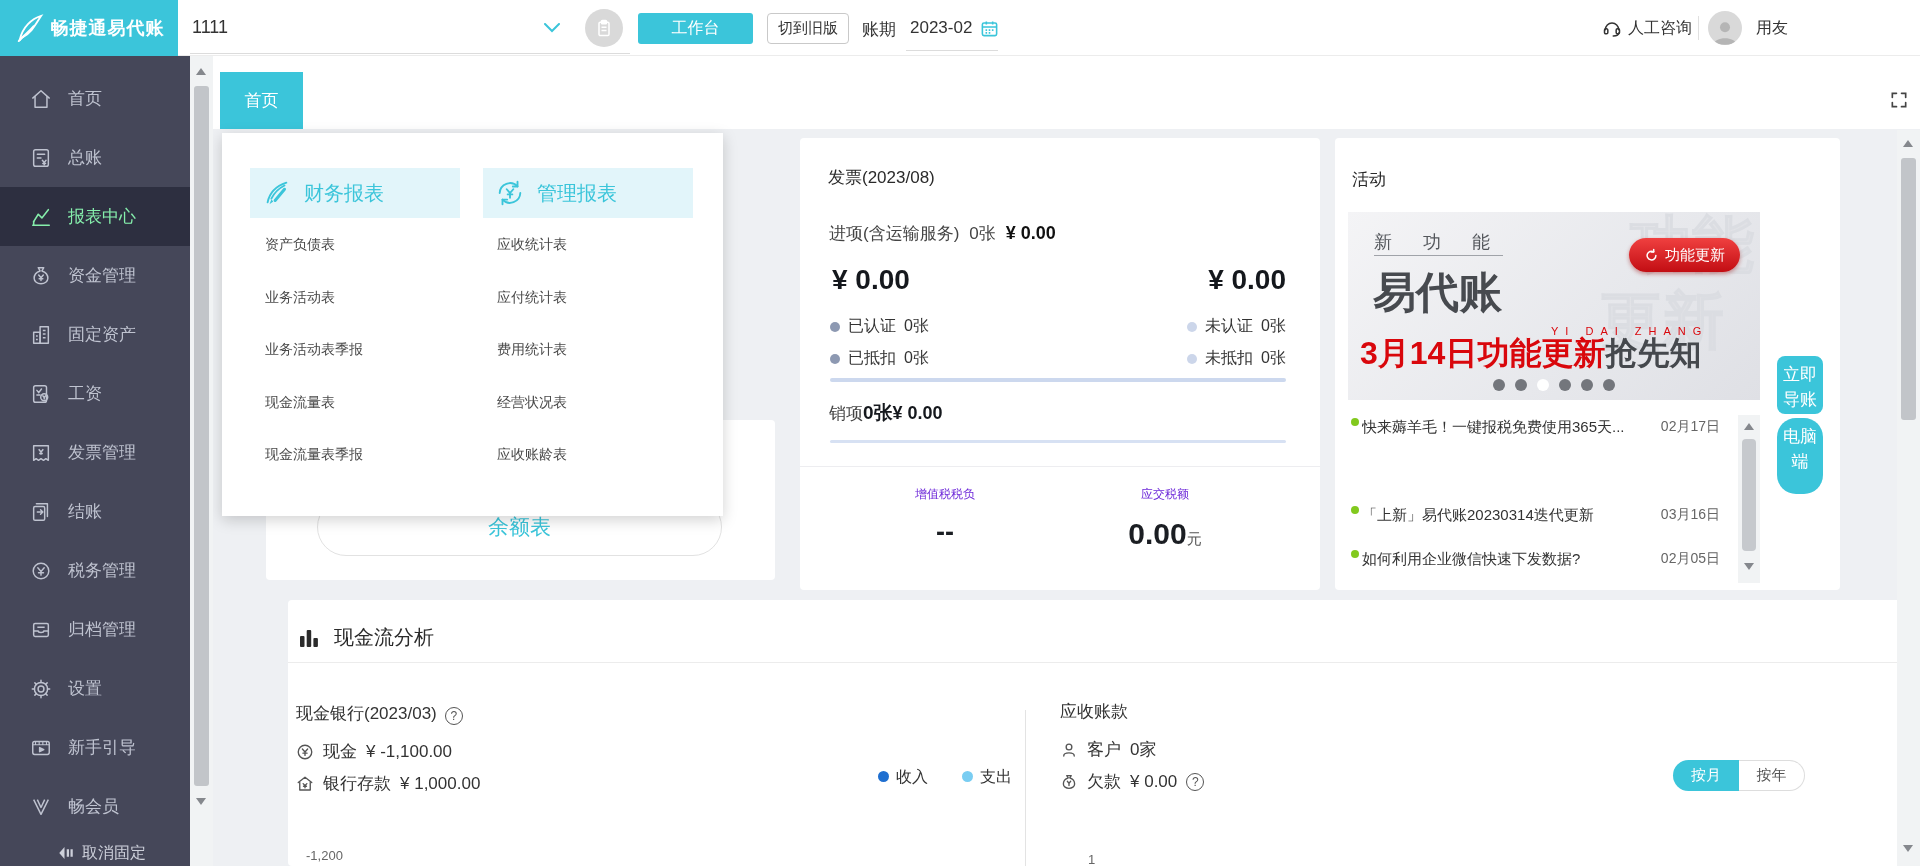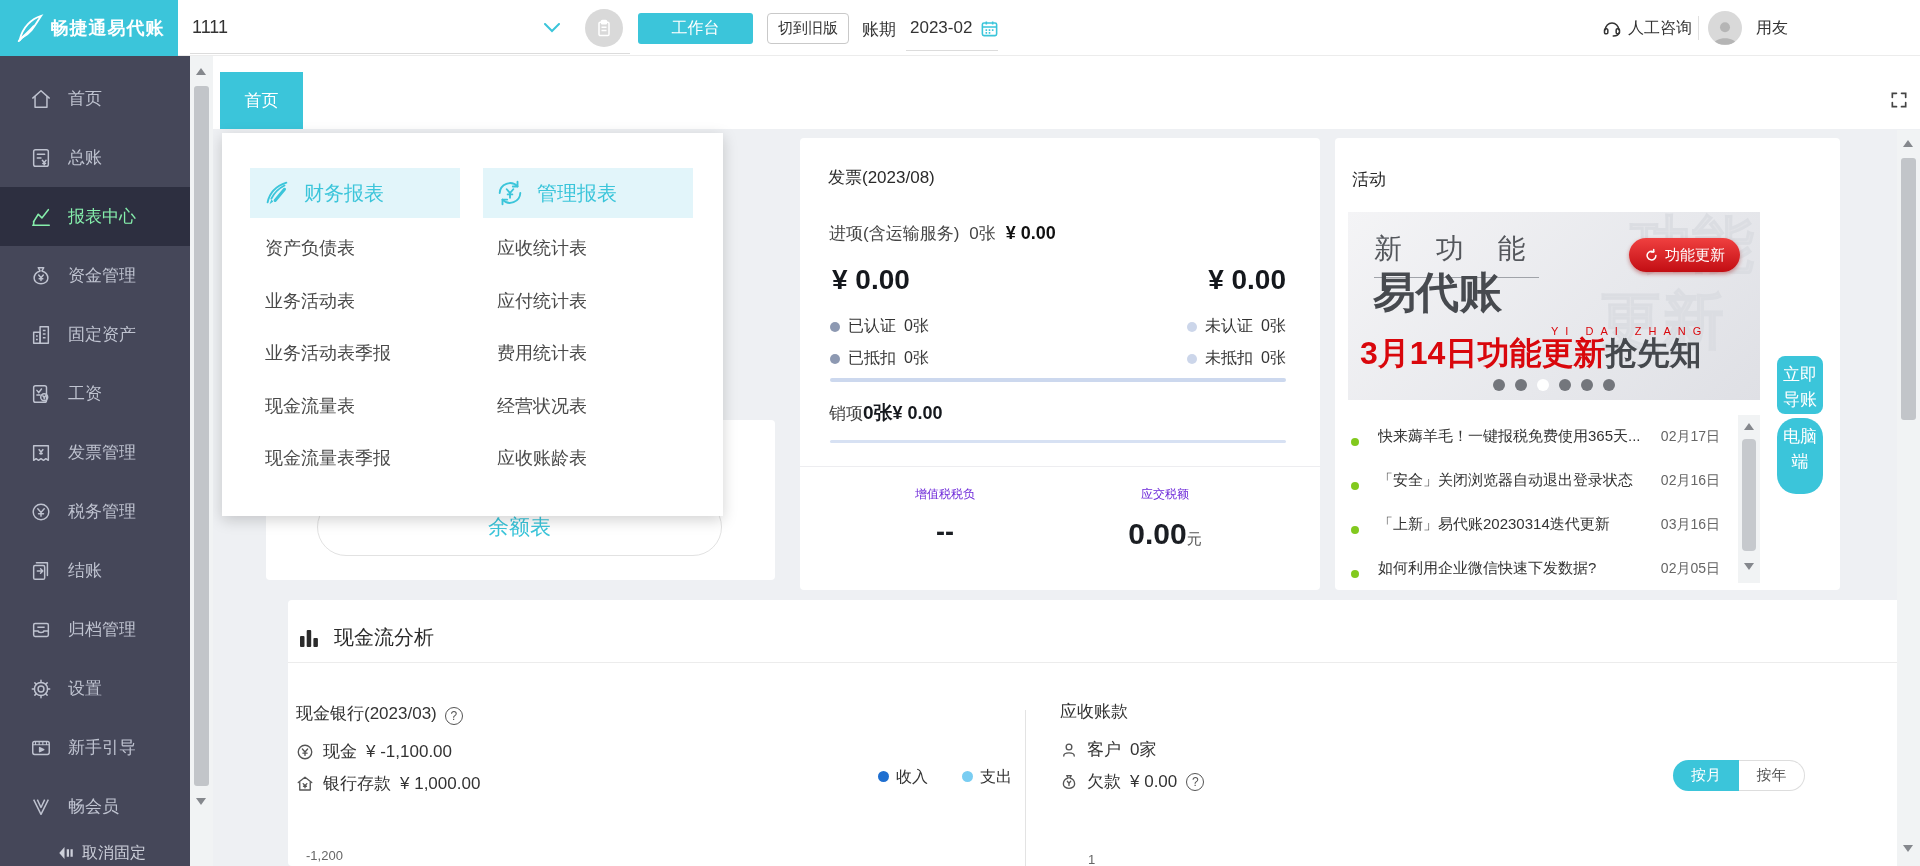--- a/index.html
+++ b/index.html
@@ -46,21 +46,21 @@
 
 .card{position:absolute;background:#fff;border-radius:4px;z-index:1;}
 .balance-card{left:266px;top:420px;width:509px;height:160px;}
 .balance-btn{position:absolute;left:51px;top:78px;width:405px;height:58px;border:1px solid #e2e2e2;border-radius:29px;background:#fff;color:#3bc5da;font-size:21px;cursor:pointer;}
 
 
 .menu-panel{position:absolute;left:222px;top:133px;width:501px;height:383px;background:#fff;z-index:10;box-shadow:0 4px 14px rgba(0,0,0,.18);}
 .mp-head{position:absolute;top:35px;width:210px;height:50px;background:#e2f5fa;display:flex;align-items:center;gap:12px;padding-left:12px;color:#3bc5da;font-size:20px;cursor:pointer;}
 .mp-head.fin{left:28px;}
 .mp-head.man{left:261px;}
-.mp-item{position:absolute;font-size:18px;color:#4a4a4a;cursor:pointer;white-space:nowrap;}
+.mp-item{position:absolute;font-size:14px;color:#4a4a4a;cursor:pointer;white-space:nowrap;}
 
 
 .invoice-card{left:800px;top:138px;width:520px;height:452px;}
 .inv-title{position:absolute;left:28px;top:28px;font-size:17px;color:#2a2a2a;}
 .inv-input{position:absolute;left:29px;top:84px;font-size:17px;color:#444;display:flex;align-items:baseline;gap:10px;}
 .inv-input .amt{font-weight:bold;color:#111;font-size:18px;}
 .big-amt{position:absolute;top:126px;font-size:28px;font-weight:bold;color:#15181d;}
 .inv-row{position:absolute;font-size:16px;color:#333;display:flex;align-items:center;gap:8px;}
 .dot10{width:10px;height:10px;border-radius:50%;flex:none;}
 .inv-bar1{position:absolute;left:30px;right:34px;top:240px;height:4px;border-radius:2px;background:#ccd8ee;}
@@ -72,31 +72,31 @@
 .tax-col{position:absolute;top:348px;width:220px;text-align:center;}
 .tax-col .lb{font-size:12px;color:#6d28d9;}
 .tax-col .val{margin-top:14px;font-size:27px;font-weight:bold;color:#1b1e23;}
 .tax-col .val .unit{font-size:15px;font-weight:normal;color:#555;}
 
 
 .activity-card{left:1335px;top:138px;width:505px;height:452px;}
 .act-title{position:absolute;left:17px;top:30px;font-size:17px;color:#2a2a2a;}
 .banner{position:absolute;left:13px;top:74px;width:412px;height:188px;background:linear-gradient(135deg,#f4f4f6 0%,#e7e8ec 60%,#dfe0e5 100%);overflow:hidden;cursor:pointer;}
 .wm{position:absolute;font-weight:bold;font-size:62px;color:rgba(0,0,0,0.02);-webkit-text-stroke:1px #dbdde2;line-height:1;}
-.bn-l1{position:absolute;left:26px;top:18px;font-size:28px;color:#54575c;letter-spacing:13px;padding-bottom:9px;border-bottom:1px solid #a0a3a9;}
+.bn-l1{position:absolute;left:26px;top:18px;font-size:18px;color:#54575c;letter-spacing:13px;padding-bottom:1px;border-bottom:1px solid #a0a3a9;}
 .bn-badge{position:absolute;right:20px;top:26px;height:34px;padding:0 15px;border-radius:18px;background:linear-gradient(180deg,#f04040,#c20d13);color:#fff;font-size:15px;display:flex;align-items:center;gap:6px;box-shadow:0 2px 4px rgba(150,0,0,.4);cursor:pointer;}
 .bn-l2{position:absolute;left:25px;top:52px;font-size:43px;font-weight:900;color:#474a4f;}
 .bn-sub{position:absolute;left:203px;top:113px;font-size:11px;color:#d9070c;letter-spacing:7px;}
 .bn-l3{position:absolute;left:12px;bottom:24px;white-space:nowrap;font-weight:900;font-size:32px;}
 .bn-l3 .red{color:#d9070c;}
 .bn-l3 .dark{color:#45484d;font-weight:700;}
 .bn-dots{position:absolute;left:50%;transform:translateX(-50%);bottom:9px;display:flex;gap:10px;}
 .bn-dots span{width:12px;height:12px;border-radius:50%;background:#73767c;cursor:pointer;}
 .bn-dots span.on{background:#fff;}
-.news-row{position:absolute;left:16px;width:369px;height:28px;display:flex;align-items:flex-end;gap:19px;cursor:pointer;}
+.news-row{position:absolute;left:16px;width:369px;height:28px;display:flex;align-items:flex-start;gap:3px;cursor:pointer;}
 .news-row .bullet{width:8px;height:8px;border-radius:50%;background:#82c91e;flex:none;}
 .news-row .txt{font-size:15px;color:#333;white-space:nowrap;overflow:hidden;text-overflow:ellipsis;flex:1;}
 .news-row .date{font-size:14px;color:#666;flex:none;}
 .list-scroll{position:absolute;left:403px;top:277px;width:22px;height:168px;background:#f1f3f4;}
 .list-scroll .tri-up{position:absolute;left:6px;top:8px;}
 .list-scroll .thumb{position:absolute;left:4px;top:24px;width:14px;height:112px;background:#c6c9cd;border-radius:4px;}
 .list-scroll .tri-down{position:absolute;left:6px;top:148px;}
 
 
 .float-btn{position:absolute;width:46px;background:#3bc5da;color:#fff;font-size:17px;line-height:25px;text-align:center;border-radius:8px;padding:6px 0;z-index:12;cursor:pointer;}
@@ -256,36 +256,36 @@
       <span>
           <svg viewBox="0 0 24 24" fill="none" stroke="currentColor" stroke-width="1.6" stroke-linejoin="round">
             <path d="M4 4 H20 V20 L17.3 18.2 L14.7 20 L12 18.2 L9.3 20 L6.7 18.2 L4 20 Z"></path>
             <path d="M9.5 8 L12 11 L14.5 8 M12 11 V14 M10 12.5 H14"></path>
           </svg>
         </span>
       <span>发票管理</span>
     </div>
     <div class="s-item">
       <span>
-          <svg viewBox="0 0 24 24" fill="none" stroke="currentColor" stroke-width="1.6" stroke-linecap="round">
-            <circle cx="12" cy="12" r="8.5"></circle>
-            <path d="M8.5 8.5 L12 12.5 L15.5 8.5 M12 12.5 V16.5 M9.3 13.8 H14.7"></path>
-          </svg>
-        </span>
-      <span>税务管理</span>
-    </div>
-    <div class="s-item">
-      <span>
           <svg viewBox="0 0 24 24" fill="none" stroke="currentColor" stroke-width="1.6" stroke-linecap="round" stroke-linejoin="round">
             <path d="M7 3 H19 V17"></path>
             <rect x="4" y="6" width="12" height="15" rx="1.5"></rect>
             <path d="M8 12 H14 M11.5 9.5 L14 12 L11.5 14.5"></path>
           </svg>
         </span>
       <span>结账</span>
+    </div>
+    <div class="s-item">
+      <span>
+          <svg viewBox="0 0 24 24" fill="none" stroke="currentColor" stroke-width="1.6" stroke-linecap="round">
+            <circle cx="12" cy="12" r="8.5"></circle>
+            <path d="M8.5 8.5 L12 12.5 L15.5 8.5 M12 12.5 V16.5 M9.3 13.8 H14.7"></path>
+          </svg>
+        </span>
+      <span>税务管理</span>
     </div>
     <div class="s-item">
       <span>
           <svg viewBox="0 0 24 24" fill="none" stroke="currentColor" stroke-width="1.6" stroke-linejoin="round">
             <rect x="4" y="5" width="16" height="14" rx="1.5"></rect>
             <path d="M4 13 H9 C9 15.2 15 15.2 15 13 H20"></path>
             <path d="M8 9 H16"></path>
           </svg>
         </span>
       <span>归档管理</span>
@@ -459,25 +459,20 @@
         <span></span>
         <span></span>
         <span></span>
       </div>
     </div>
     <div class="news-row" style="top:280px;">
       <span class="bullet"></span>
       <span class="txt">快来薅羊毛！一键报税免费使用365天...</span>
       <span class="date">02月17日</span>
     </div>
-    <div class="news-row" style="top:324px;">
-      <span class="bullet"></span>
-      <span class="txt">「安全」关闭浏览器自动退出登录状态</span>
-      <span class="date">02月16日</span>
-    </div>
     <div class="news-row" style="top:368px;">
       <span class="bullet"></span>
       <span class="txt">「上新」易代账20230314迭代更新</span>
       <span class="date">03月16日</span>
     </div>
     <div class="news-row" style="top:412px;">
       <span class="bullet"></span>
       <span class="txt">如何利用企业微信快速下发数据?</span>
       <span class="date">02月05日</span>
     </div>

